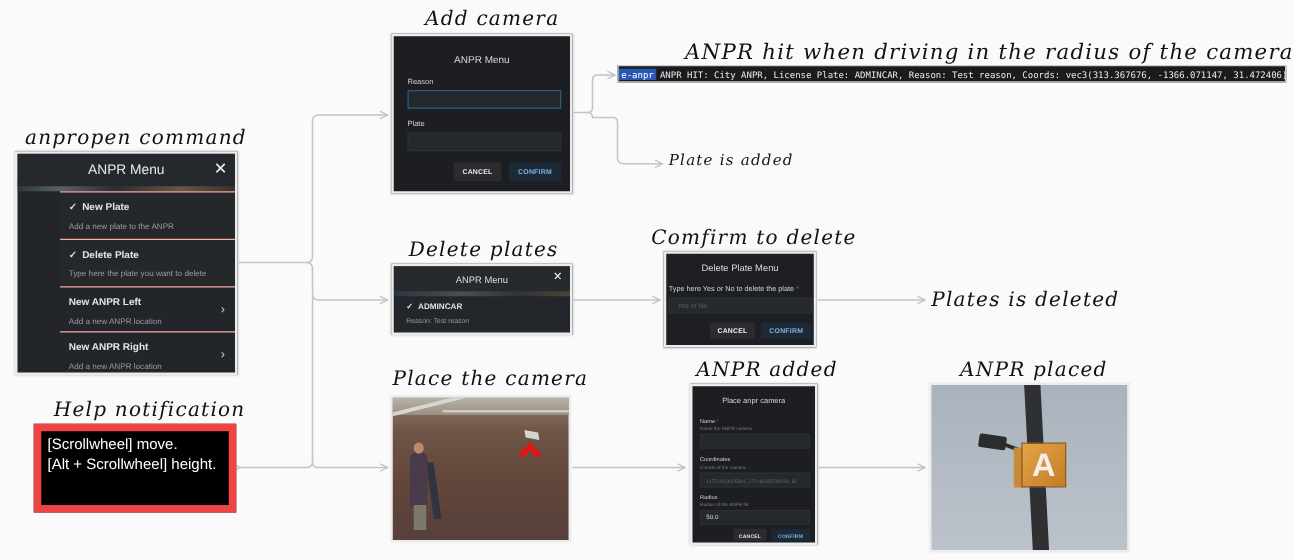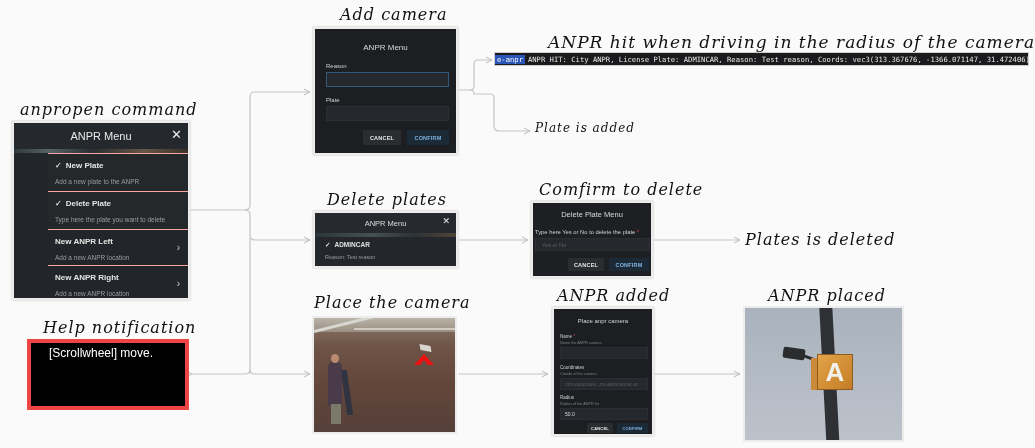--- a/index.html
+++ b/index.html
@@ -47,21 +47,21 @@
   .dp-desc { position: absolute; left: 10px; top: 41px; font-size: 5.5px; color: #9a9ca0; }
 
   
   #confirm-delete { left: 531px; top: 201px; width: 122px; height: 77px; background: #1d1f22; }
   .cd-title { position: absolute; left: 0; right: 0; top: 7px; text-align: center; font-size: 7.5px; color: #d8d8d8; }
   .cd-label { position: absolute; left: 2px; top: 26px; font-size: 5.8px; color: #d0d0d0; white-space: nowrap; }
   .req { color: #d04848; }
   .cd-input { position: absolute; left: 2px; top: 35px; width: 115px; height: 13px; background: #25282c; border: 1px solid #2c2f33; font-size: 5.5px; color: #5e6165; padding-left: 6px; display: flex; align-items: center; }
 
   
-  #help-box { position: absolute; left: 27px; top: 339px; width: 162px; height: 71px; background: #000; border: 4px solid #ef4444; color: #fff; font-size: 12px; line-height: 15.5px; padding: 3px 18px; font-family: "Liberation Sans", sans-serif; }
+  #help-box { position: absolute; left: 27px; top: 339px; width: 162px; height: 71px; background: #000; border: 6px solid #ef4444; color: #fff; font-size: 12px; line-height: 15.5px; padding: 3px 5px; font-family: "Liberation Sans", sans-serif; }
   #help-box div { white-space: nowrap; }
 
   
   #place-camera { position: absolute; left: 312px; top: 316px; width: 145px; height: 118px; border: 2px solid #ececec; overflow: hidden; background: linear-gradient(180deg, #8c7a6a 0%, #6e5347 25%, #62463a 60%, #56403a 100%); }
   .pc-fence { position: absolute; left: 0; top: 0; width: 145px; height: 14px; background: linear-gradient(180deg, #b9b4a8, #9a8e82); }
   .pc-rail { position: absolute; left: 0; top: 12px; width: 90px; height: 3px; background: #d8d6d0; transform: rotate(-14deg); transform-origin: left; }
   .pc-rail2 { position: absolute; left: 40px; top: 10px; width: 105px; height: 2px; background: #cfcac2; }
   .pc-person { position: absolute; left: 14px; top: 44px; width: 14px; height: 44px; background: #4a3b4a; border-radius: 5px 5px 2px 2px; }
   .pc-head { position: absolute; left: 17px; top: 36px; width: 8px; height: 9px; background: #b98a70; border-radius: 50%; }
   .pc-legs { position: absolute; left: 17px; top: 86px; width: 10px; height: 20px; background: #7b7a6a; }
@@ -115,21 +115,21 @@
 
     <path d="M655,374 L740,374" marker-end="url(#arr)"></path>
   </g>
 </svg>
 
 <div class="hand" style="left:20px; top:100px; font-size:16px;">anpropen command</div>
 <div class="hand" style="left:340px; top:5px; font-size:16px;">Add camera</div>
 <div class="hand" style="left:548px; top:32px; font-size:17px;">ANPR hit when driving in the radius of the camera</div>
 <div class="hand" style="left:535px; top:121px; font-size:12px;">Plate is added</div>
 <div class="hand" style="left:327px; top:190px; font-size:16px;text-align:right;">Delete plates</div>
-<div class="hand" style="left:539px; top:180px; font-size:16px;text-align:right;">Comfirm to delete</div>
+<div class="hand" style="left:521px; top:180px; font-size:16px;text-align:right;">Comfirm to delete</div>
 <div class="hand" style="left:745px; top:230px; font-size:16px;">Plates is deleted</div>
 <div class="hand" style="left:314px; top:293px; font-size:16px;">Place the camera</div>
 <div class="hand" style="left:557px; top:286px; font-size:16px;">ANPR added</div>
 <div class="hand" style="left:768px; top:286px; font-size:16px;">ANPR placed</div>
 <div class="hand" style="left:43px; top:318px; font-size:16px;">Help notification</div>
 
 <div class="panel" id="main-menu">
   <div class="mm-bg-strip"></div>
   <div class="mm-header">
     <span class="mm-title">ANPR Menu</span>
@@ -188,20 +188,21 @@
     <span>Type here Yes or No to delete the plate</span>
     <span class="req">*</span>
   </div>
   <div class="cd-input">Yes or No</div>
   <div class="btn cancel" style="left:35px; top:55px; width:36px; height:13px;">CANCEL</div>
   <div class="btn confirm" style="left:76px; top:55px; width:40px; height:13px;">CONFIRM</div>
 </div>
 
 <div id="help-box">
   <div>[Scrollwheel] move.</div>
+  <div>[Alt + Scrollwheel] height.</div>
 </div>
 
 <div id="place-camera">
   <div class="pc-fence"></div>
   <div class="pc-rail2"></div>
   <div class="pc-rail"></div>
   <div class="pc-shadow"></div>
   <div class="pc-person"></div>
   <div class="pc-head"></div>
   <div class="pc-legs"></div>

